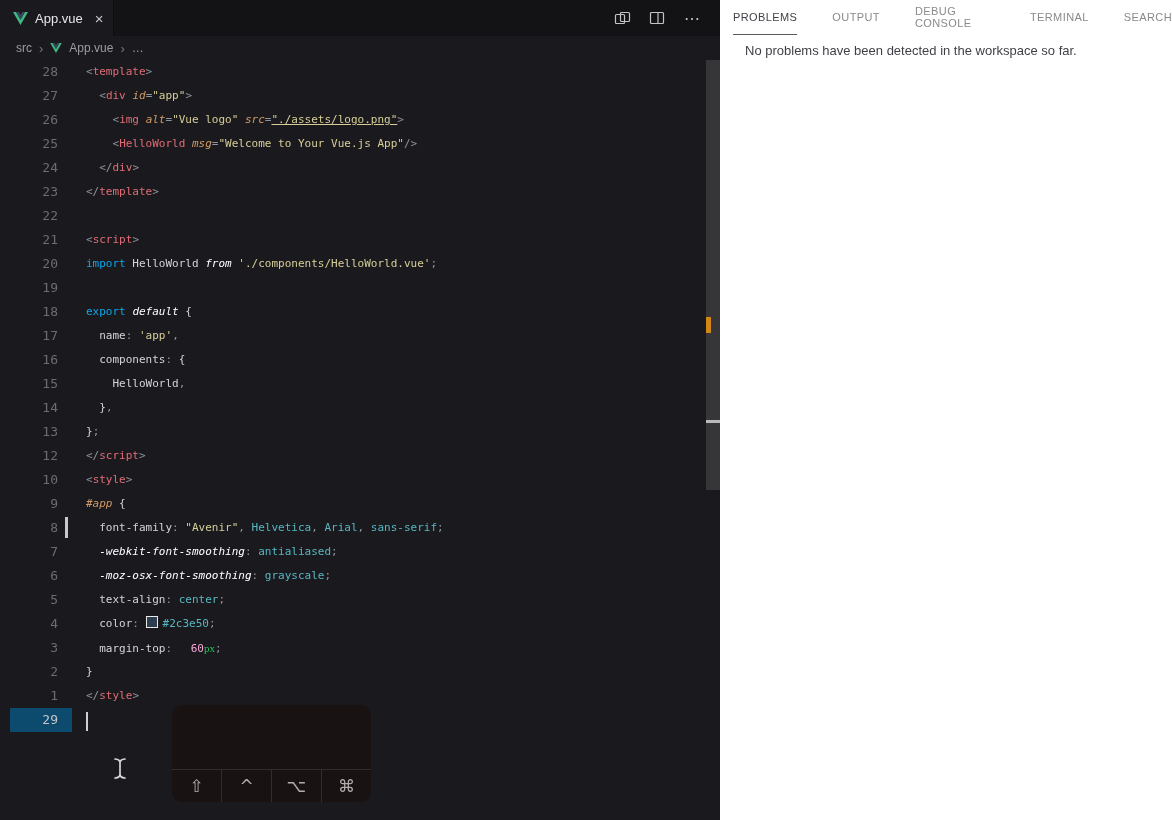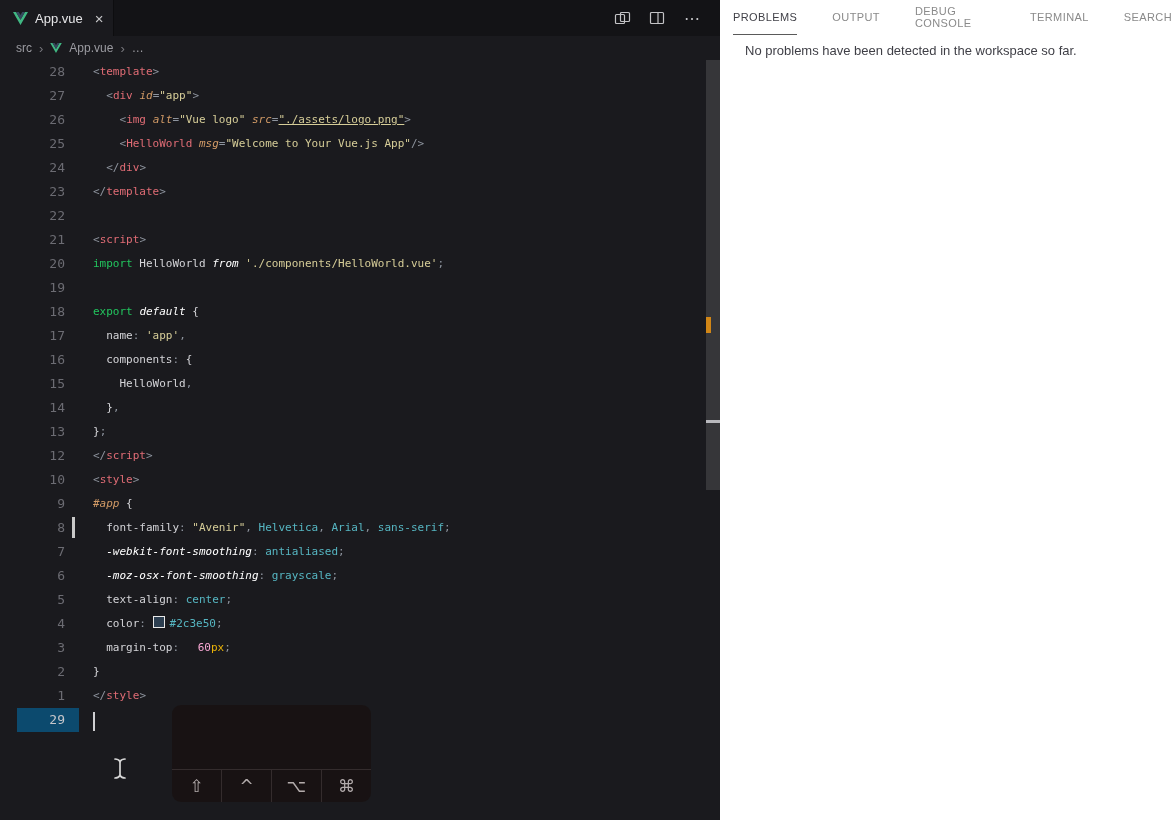--- a/index.html
+++ b/index.html
@@ -24,44 +24,44 @@
   .action-btn svg { stroke:#c3c3c6; fill:none; stroke-width:1.2; }
   .more-glyph { color:#c3c3c6; font-size:16px; }
 
   .breadcrumbs {
     height:24px; display:flex; align-items:center; gap:7px;
     padding-left:16px; color:#9b9ba1; font-size:12px; background:#1a1a1e;
   }
   .crumb { cursor:pointer; }
   .crumb-sep { color:#77777d; font-size:13px; }
 
-  .editor { position:absolute; top:60px; left:17px; width:846px; }
+  .editor { position:absolute; top:60px; left:10px; width:846px; }
   .row { display:flex; height:24px; line-height:24px; }
   .gutter {
     flex:0 0 62px; width:62px; text-align:right; padding-right:14px;
     color:#6c6c73; font-family:"DejaVu Sans Mono", monospace; font-size:13px; position:relative;
   }
   .row.cur .gutter { background:#0c4a6e; color:#c6c6ca; }
   .gmark { position:absolute; right:4px; top:1px; width:3px; height:21px; background:#c9c9c9; }
   .code {
     font-family:"DejaVu Sans Mono", monospace; font-size:11px; white-space:pre; padding-left:14px; color:#d4d4d8;
   }
   .caret { display:inline-block; width:2px; height:19px; background:#cfcfd2; transform:translateY(4px); }
 
   .tok-d    { color:#d4d4d8; }
   .tok-pun  { color:#8e949e; }
   .tok-tag  { color:#e06c75; }
   .tok-attr { color:#d19a66; font-style:italic; }
   .tok-str  { color:#d6cd98; }
   .tok-strlink { color:#d6cd98; text-decoration:underline; }
-  .tok-kw   { color:#22c55e; }
+  .tok-kw   { color:#0ea5e9; }
   .tok-kwi  { color:#ffffff; font-style:italic; }
   .tok-val  { color:#56b6c2; }
   .tok-num  { color:#f9a8d4;margin-left:12px; }
-  .tok-unit { color:#eab308; }
+  .tok-unit { color:#22c55e;font-family:Liberation Serif, serif; }
   .tok-hex  { color:#56b6c2; }
   .swatch {
     display:inline-block; width:12px; height:12px; border:1.5px solid #e8e8e8;
     background:#2c3e50; vertical-align:-1px; margin-right:5px;
   }
 
   
   .scrollbar { position:absolute; top:60px; right:0; width:14px; height:760px; }
   .sb-thumb { position:absolute; top:0; left:0; width:14px; height:430px; background:rgba(118,118,124,0.30); cursor:pointer; }
   .sb-orange { position:absolute; top:257px; left:0; width:5px; height:16px; background:#d18616; }

